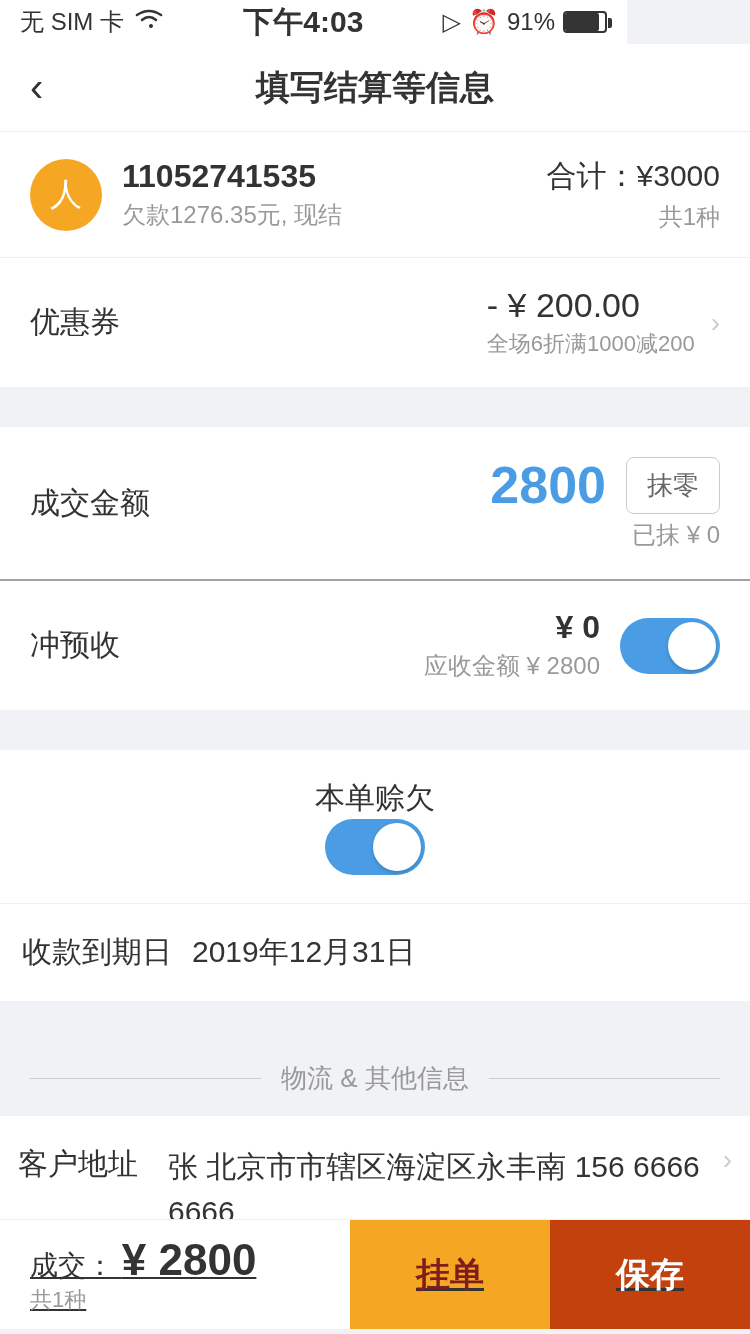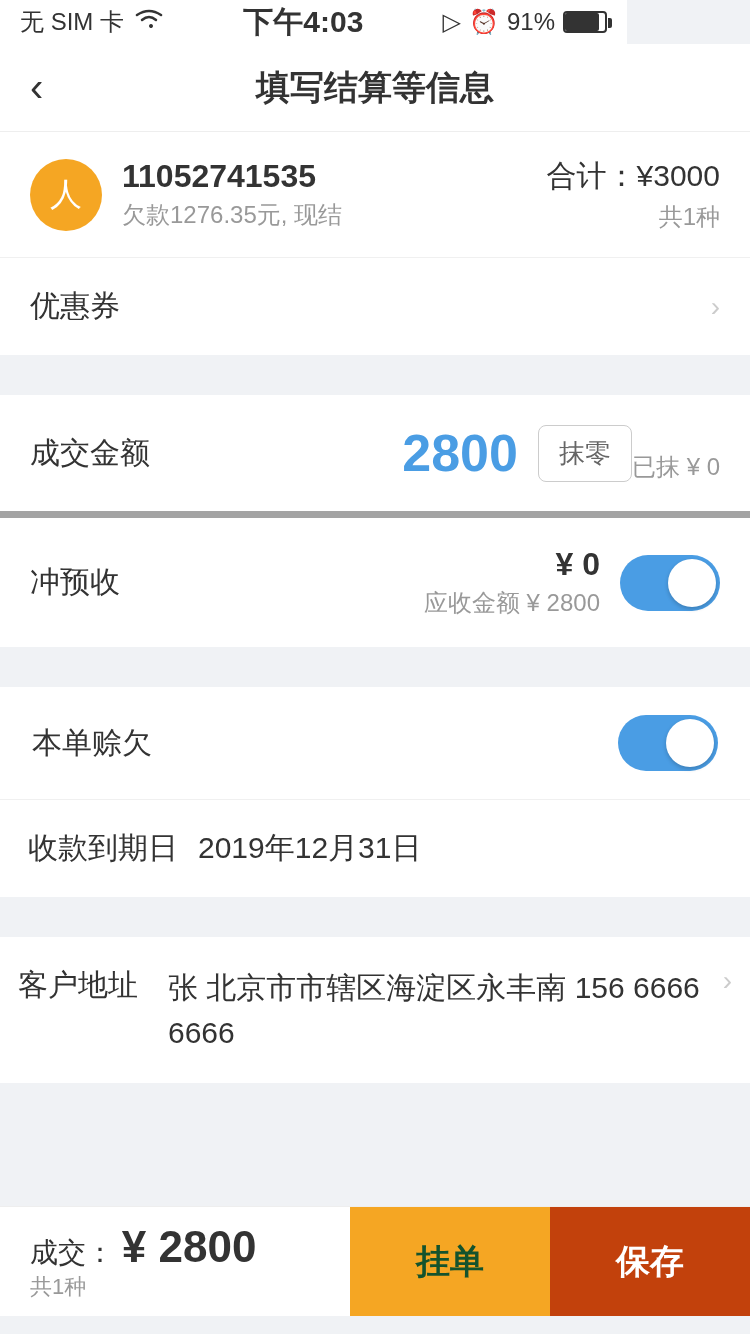--- a/index.html
+++ b/index.html
@@ -127,21 +127,21 @@
     }
     .deal-sub { font-size: 24px; color: #999; text-align: right; margin-top: 4px; }
 
     
     .prepay-row {
       background: #fff;
       padding: 28px 30px;
       display: flex;
       align-items: center;
       justify-content: space-between;
-      border-top: 7px solid #a3a3a3;
+      border-top: 2px solid #a3a3a3;
     }
     .prepay-right { display: flex; align-items: center; gap: 20px; }
     .prepay-value-wrap { text-align: right; }
     .prepay-value { font-size: 32px; color: #333; font-weight: 600; }
     .prepay-sub { font-size: 24px; color: #999; margin-top: 4px; }
 
     
     .toggle {
       width: 100px; height: 56px; border-radius: 28px; background: #4a9de4;
       position: relative; cursor: pointer; display: inline-block; flex-shrink: 0;
@@ -151,26 +151,27 @@
       border-radius: 50%; background: #fff; box-shadow: 0 2px 4px rgba(0,0,0,0.2);
     }
 
     
     .debt-row {
       background: #fff;
       padding: 28px 32px;
       display: flex;
       align-items: center;
       justify-content: space-between;
+      flex-direction: column;
     }
 
     
     .due-row {
       background: #fff;
-      padding: 28px 28px;
+      padding: 28px 22px;
       display: flex;
       border-top: 1px solid #f0f0f0;
     }
     .due-label { font-size: 30px; color: #333; margin-right: 20px; flex-shrink: 0; }
     .due-value { font-size: 30px; color: #333; }
 
     
     .logistics-header {
       background: #f0f2f5;
       padding: 20px 30px;
@@ -193,44 +194,45 @@
       display: flex;
       align-items: flex-start;
       justify-content: space-between;
     }
     .address-label { font-size: 30px; color: #333; flex-shrink: 0; margin-right: 30px; }
     .address-value { font-size: 30px; color: #333; flex: 1; line-height: 1.5; }
 
     
     .bottom-bar {
       position: fixed;
-      bottom: 18px;
+      bottom: 5px;
       width: 750px;
       height: 110px;
       background: #fff;
       display: flex;
       align-items: center;
       border-top: 1px solid #eee;
+      text-decoration: underline;
     }
     .bottom-summary {
       flex: 1;
       padding: 0 30px;
       display: flex;
       flex-direction: column;
       justify-content: center;
     }
     .bottom-count { font-size: 22px; color: #999; }
     .bottom-actions {
       display: flex;
       height: 100%;
     }
     .btn-hold {
       width: 200px; height: 100%; background: #f5a623;
       display: flex; align-items: center; justify-content: center;
-      font-size: 34px; color: #14532d; font-weight: 600; cursor: pointer;
+      font-size: 34px; color: #7f1d1d; font-weight: 600; cursor: pointer;
     }
     .btn-save {
       width: 200px; height: 100%; background: #c2410c;
       display: flex; align-items: center; justify-content: center;
       font-size: 34px; color: #fff; font-weight: 600; cursor: pointer;
     }
   </style>
 </head>
 <body>
 
@@ -278,32 +280,36 @@
         <div class="total-label">
           <span>合计：</span><span>¥3000</span>
         </div>
         <div class="total-count">共1种</div>
       </div>
     </div>
 
     <div class="coupon-row">
       <span class="coupon-label">优惠券</span>
       <div class="coupon-right">
+        <div>
+          <div class="coupon-discount">- ¥ 200.00</div>
+          <div class="coupon-desc">全场6折满1000减200</div>
+        </div>
         <span class="chevron">›</span>
       </div>
     </div>
   </div>
 
   <div class="section-divider"></div>
 
   <div class="card">
 
     <div class="deal-amount-row">
       <span class="row-label">成交金额</span>
-      <div style="display:flex; align-items:flex-end;">
+      <div style="display:flex; flex-direction:column; align-items:flex-end;">
         <div class="deal-right">
           <span class="deal-value">2800</span>
           <button class="round-button">抹零</button>
         </div>
         <div class="deal-sub">已抹  ¥ 0</div>
       </div>
     </div>
 
     <div class="prepay-row">
       <span class="row-label">冲预收</span>
@@ -330,20 +336,25 @@
     </div>
 
     <div class="due-row">
       <span class="due-label">收款到期日</span>
       <span class="due-value">2019年12月31日</span>
     </div>
   </div>
 
   <div class="section-divider"></div>
 
+  <div class="logistics-header">
+    <div class="logistics-line"></div>
+    <span class="logistics-text">物流 &amp; 其他信息</span>
+    <div class="logistics-line"></div>
+  </div>
 
   <div class="card">
     <div class="address-row">
       <span class="address-label">客户地址</span>
       <span class="address-value">张 北京市市辖区海淀区永丰南 156 6666 6666</span>
       <span class="chevron">›</span>
     </div>
   </div>
 
   <div class="section-divider" style="height:200px;"></div>

